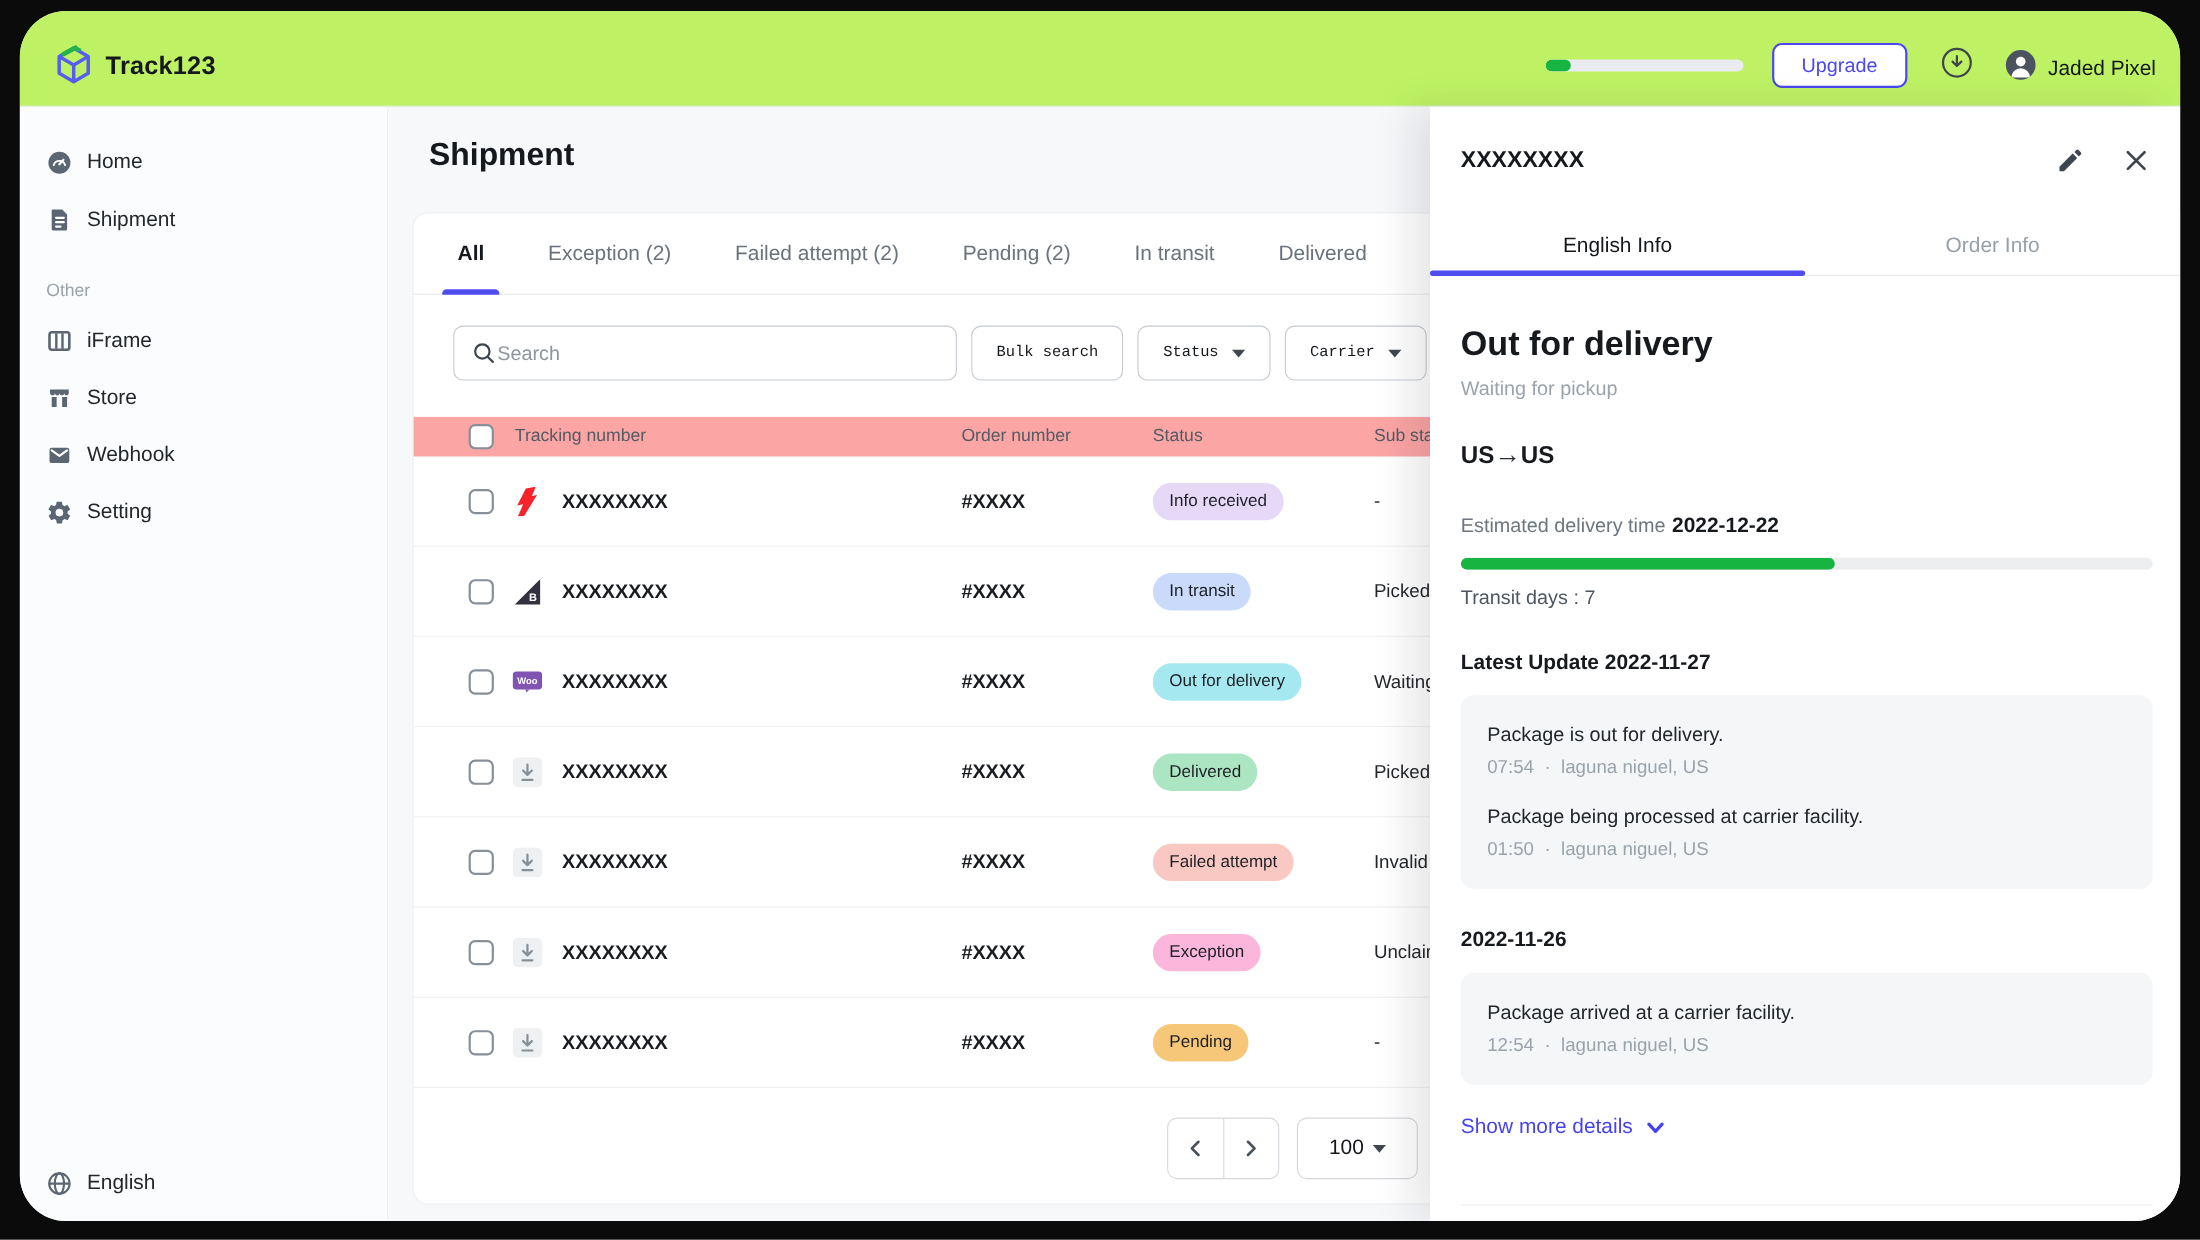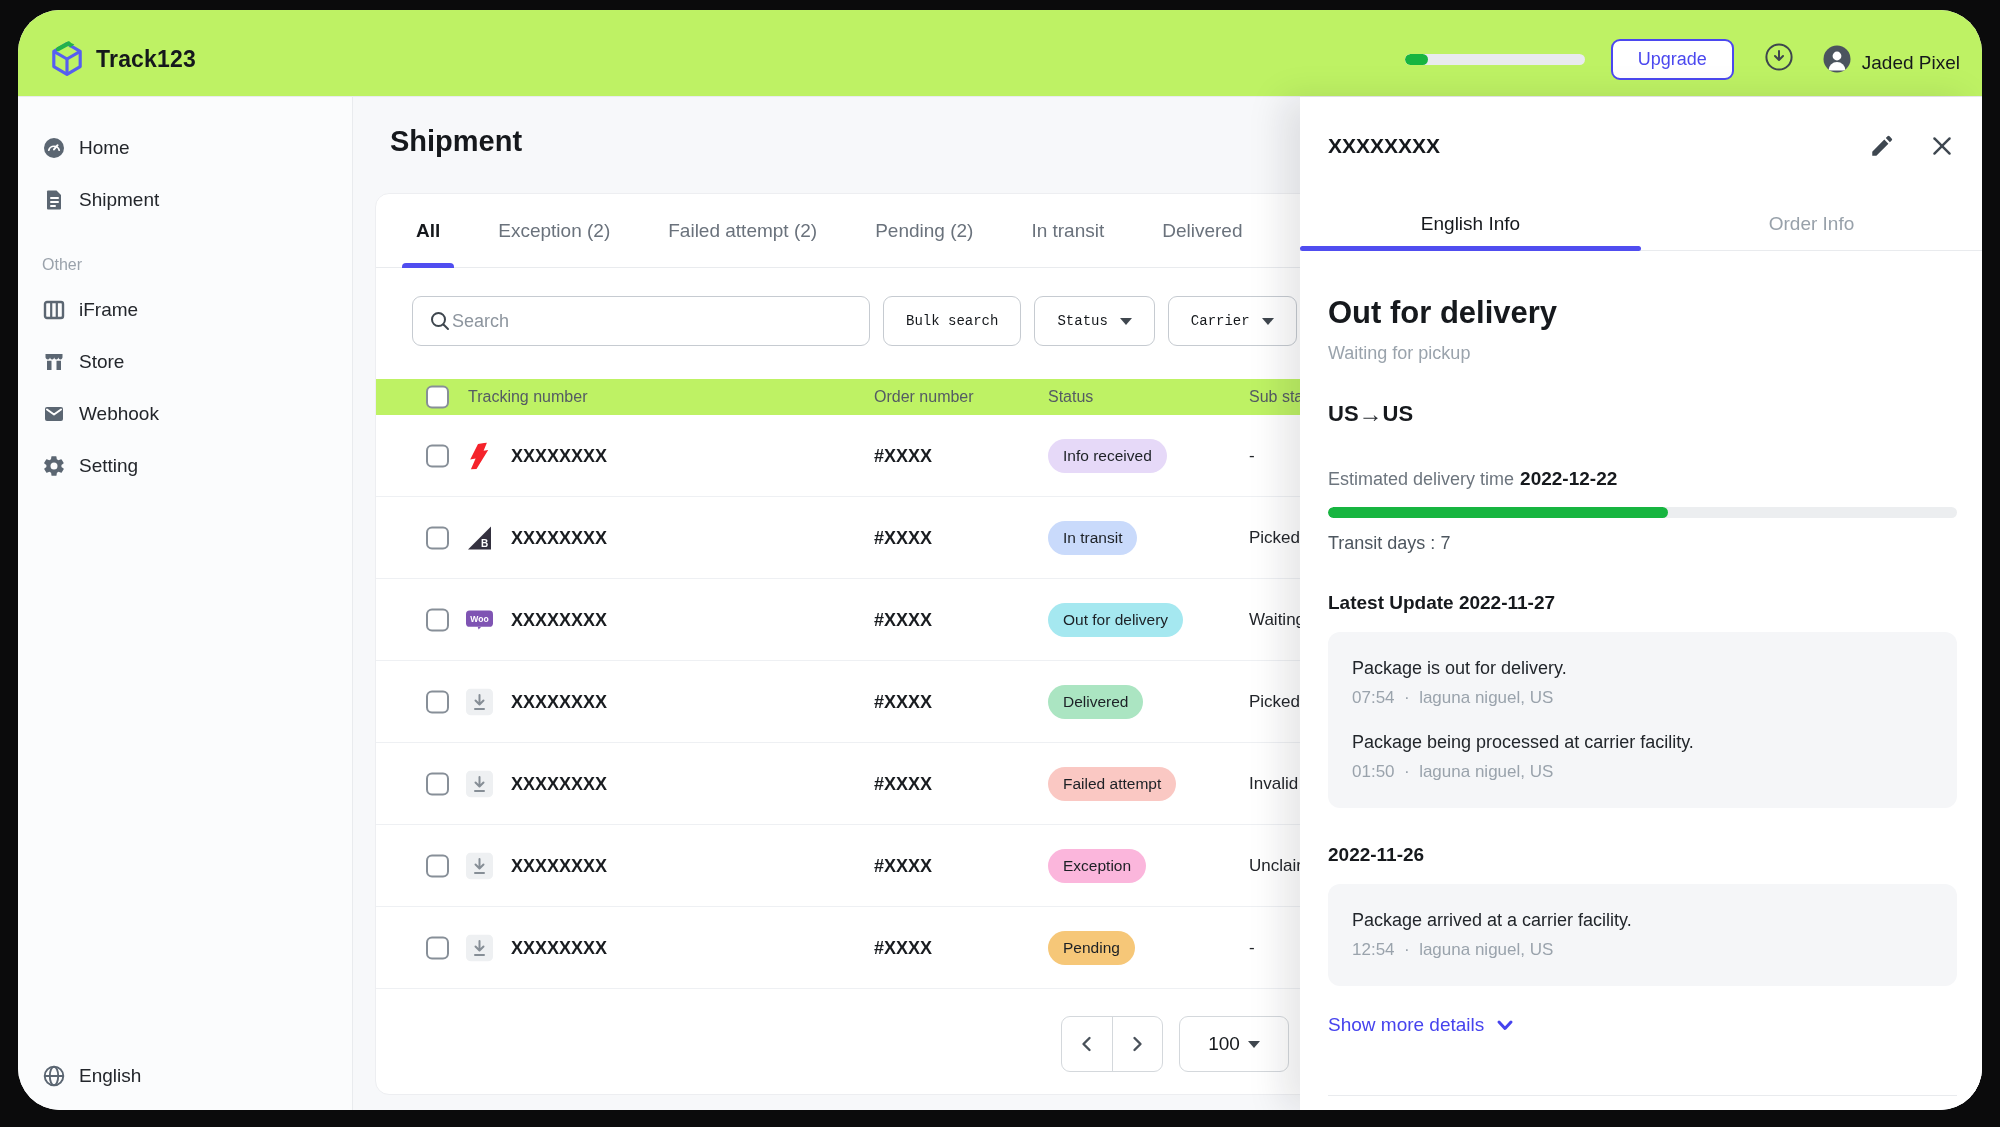--- a/index.html
+++ b/index.html
@@ -72,21 +72,21 @@
   .search-box input::placeholder { color: #8d959e; }
   .btn {
     height: 50px; border: 1px solid #c6cbd1; border-radius: 9px; background: #fff;
     font-size: 14px; font-weight: 500; color: #15181c; padding: 12px 22px;
     display: flex; align-items: center; gap: 12px; cursor: pointer;
     font-family: Liberation Mono, monospace; white-space: nowrap;
   }
   .caret-down { width: 0; height: 0; border-left: 6px solid transparent; border-right: 6px solid transparent; border-top: 7px solid #40474f; }
   
   .thead {
-    margin-top: 33px; height: 36px; background: #bef264; position: relative;
+    margin-top: 33px; height: 36px; background: #fca5a5; position: relative;
     font-size: 16px; color: #545b63;
   }
   .thead span { position: absolute; top: 50%; transform: translateY(-50%); white-space: nowrap; }
   .row { position: relative; height: 82px; border-bottom: 1px solid #eef0f3; }
   .col-check { left: 50px; }
   .col-trackh { left: 92px; }
   .col-order { left: 498px; }
   .col-status { left: 672px; }
   .col-sub { left: 873px; }
   .row > * { position: absolute; top: 50%; transform: translateY(-50%); }

